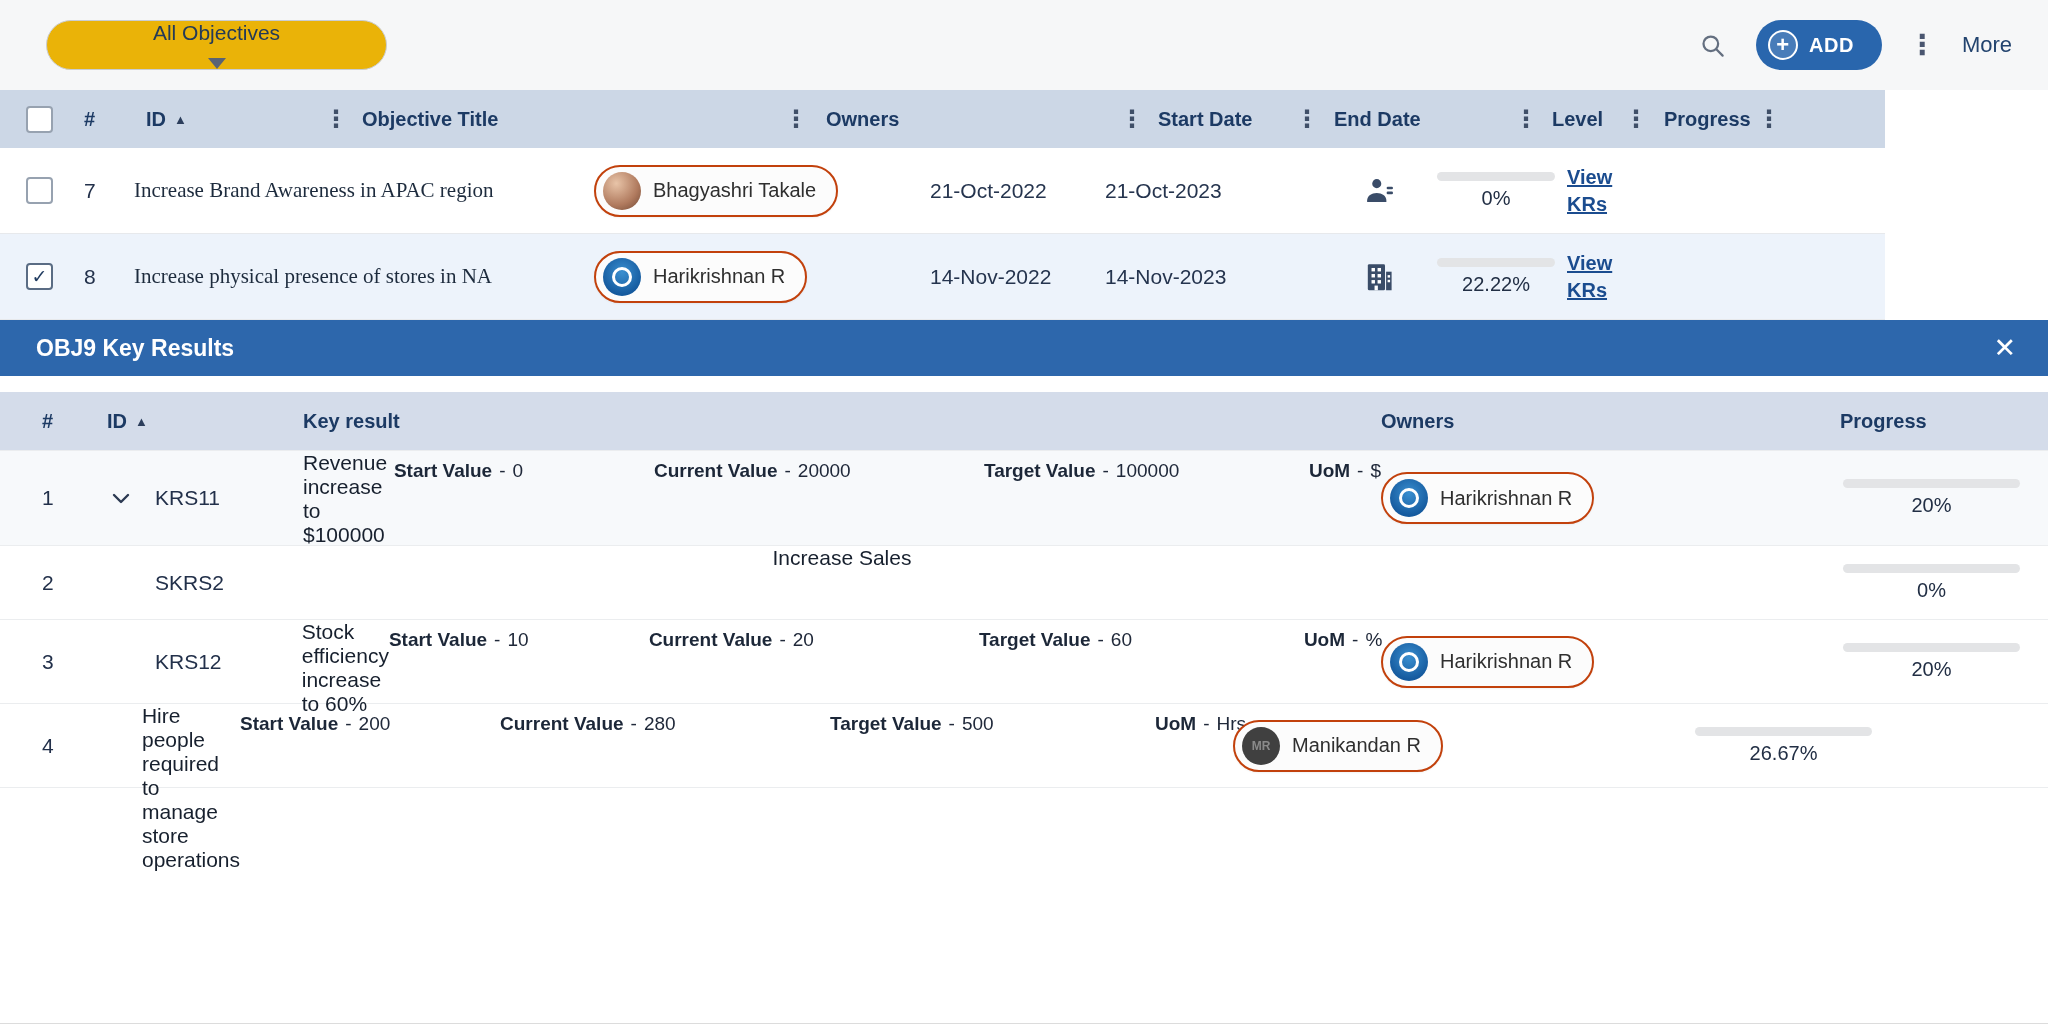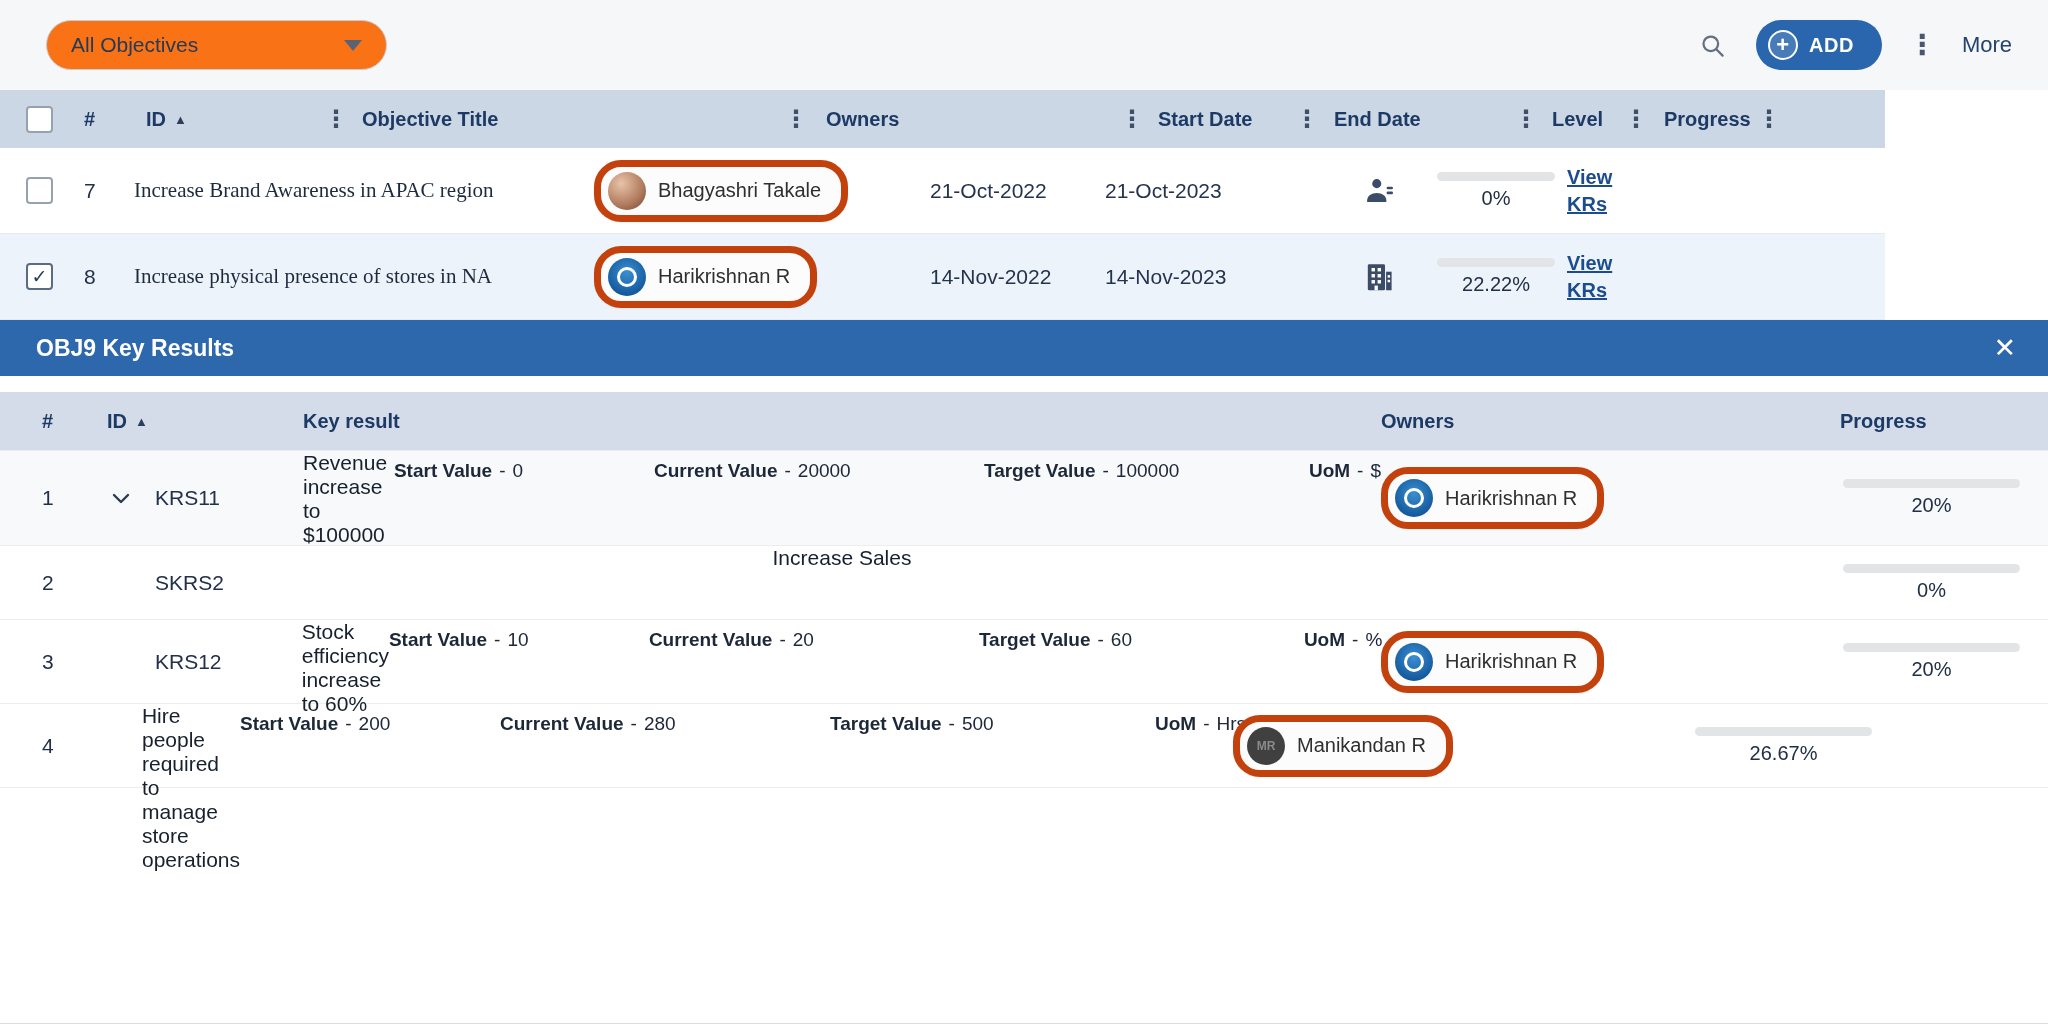--- a/index.html
+++ b/index.html
@@ -12,22 +12,22 @@
     position: relative;
   }
 
   
   .topbar {
     height: 90px; display: flex; align-items: center;
     padding: 0 36px 0 46px; background: #f6f7f8;
   }
   .filter-btn {
     width: 341px; height: 50px; border: 1px solid #c9cdd3; border-radius: 26px;
-    background: #f97316; display: flex; align-items: center; justify-content: space-between;
-    padding: 0 24px; font-size: 21px; color: #243a57; cursor: pointer;
+    background: #eab308; display: flex; align-items: center; justify-content: space-between;
+    padding: 0 24px; font-size: 21px; color: #243a57; cursor: pointer; flex-direction: column;
   }
   .filter-caret {
     width: 0; height: 0; border-left: 9px solid transparent;
     border-right: 9px solid transparent; border-top: 11px solid #596374;
   }
   .topbar-right { margin-left: auto; display: flex; align-items: center; gap: 26px; }
   .search-wrap { display: flex; align-items: center; padding: 4px; cursor: pointer; }
   .add-btn {
     height: 50px; border-radius: 26px; background: var(--accent, #2966ad);
     color: #fff; display: flex; align-items: center; gap: 11px;
@@ -77,21 +77,21 @@
   .checkbox.checked .check { display: block; }
 
   .obj-row { height: 86px; border-bottom: 1px solid #e7e9ec; background: #fff; font-size: 21px; }
   .obj-row.selected { background: #edf3fb; }
   .c-id.center { justify-content: center; }
   .obj-title { color: #1d2b3d; font-family: Liberation Serif, serif; }
   .date-text { color: #25344e; }
 
   .chip {
     display: inline-flex; align-items: center; gap: 12px;
-    border: 7px solid #c2410c; border-radius: 27px; background: #fcfcfc;
+    border: 2px solid #c2410c; border-radius: 27px; background: #fcfcfc;
     padding: 5px 20px 5px 7px; font-size: 20px; color: #2f2f2f;
     box-shadow: 0 1px 2px rgba(0,0,0,.05); white-space: nowrap;
   }
   .avatar { width: 38px; height: 38px; border-radius: 50%; flex: none; position: relative; }
   .avatar.photo { background: radial-gradient(circle at 35% 30%, #e8c4a8, #b07a5e 60%, #6e4632); }
   .avatar.logo-blue { background: radial-gradient(circle at 50% 38%, #3a8fd0, #155a9e 72%); }
   .avatar.logo-blue::after {
     content: ""; position: absolute; inset: 9px;
     border: 3px solid #fff; border-radius: 50%;
   }

